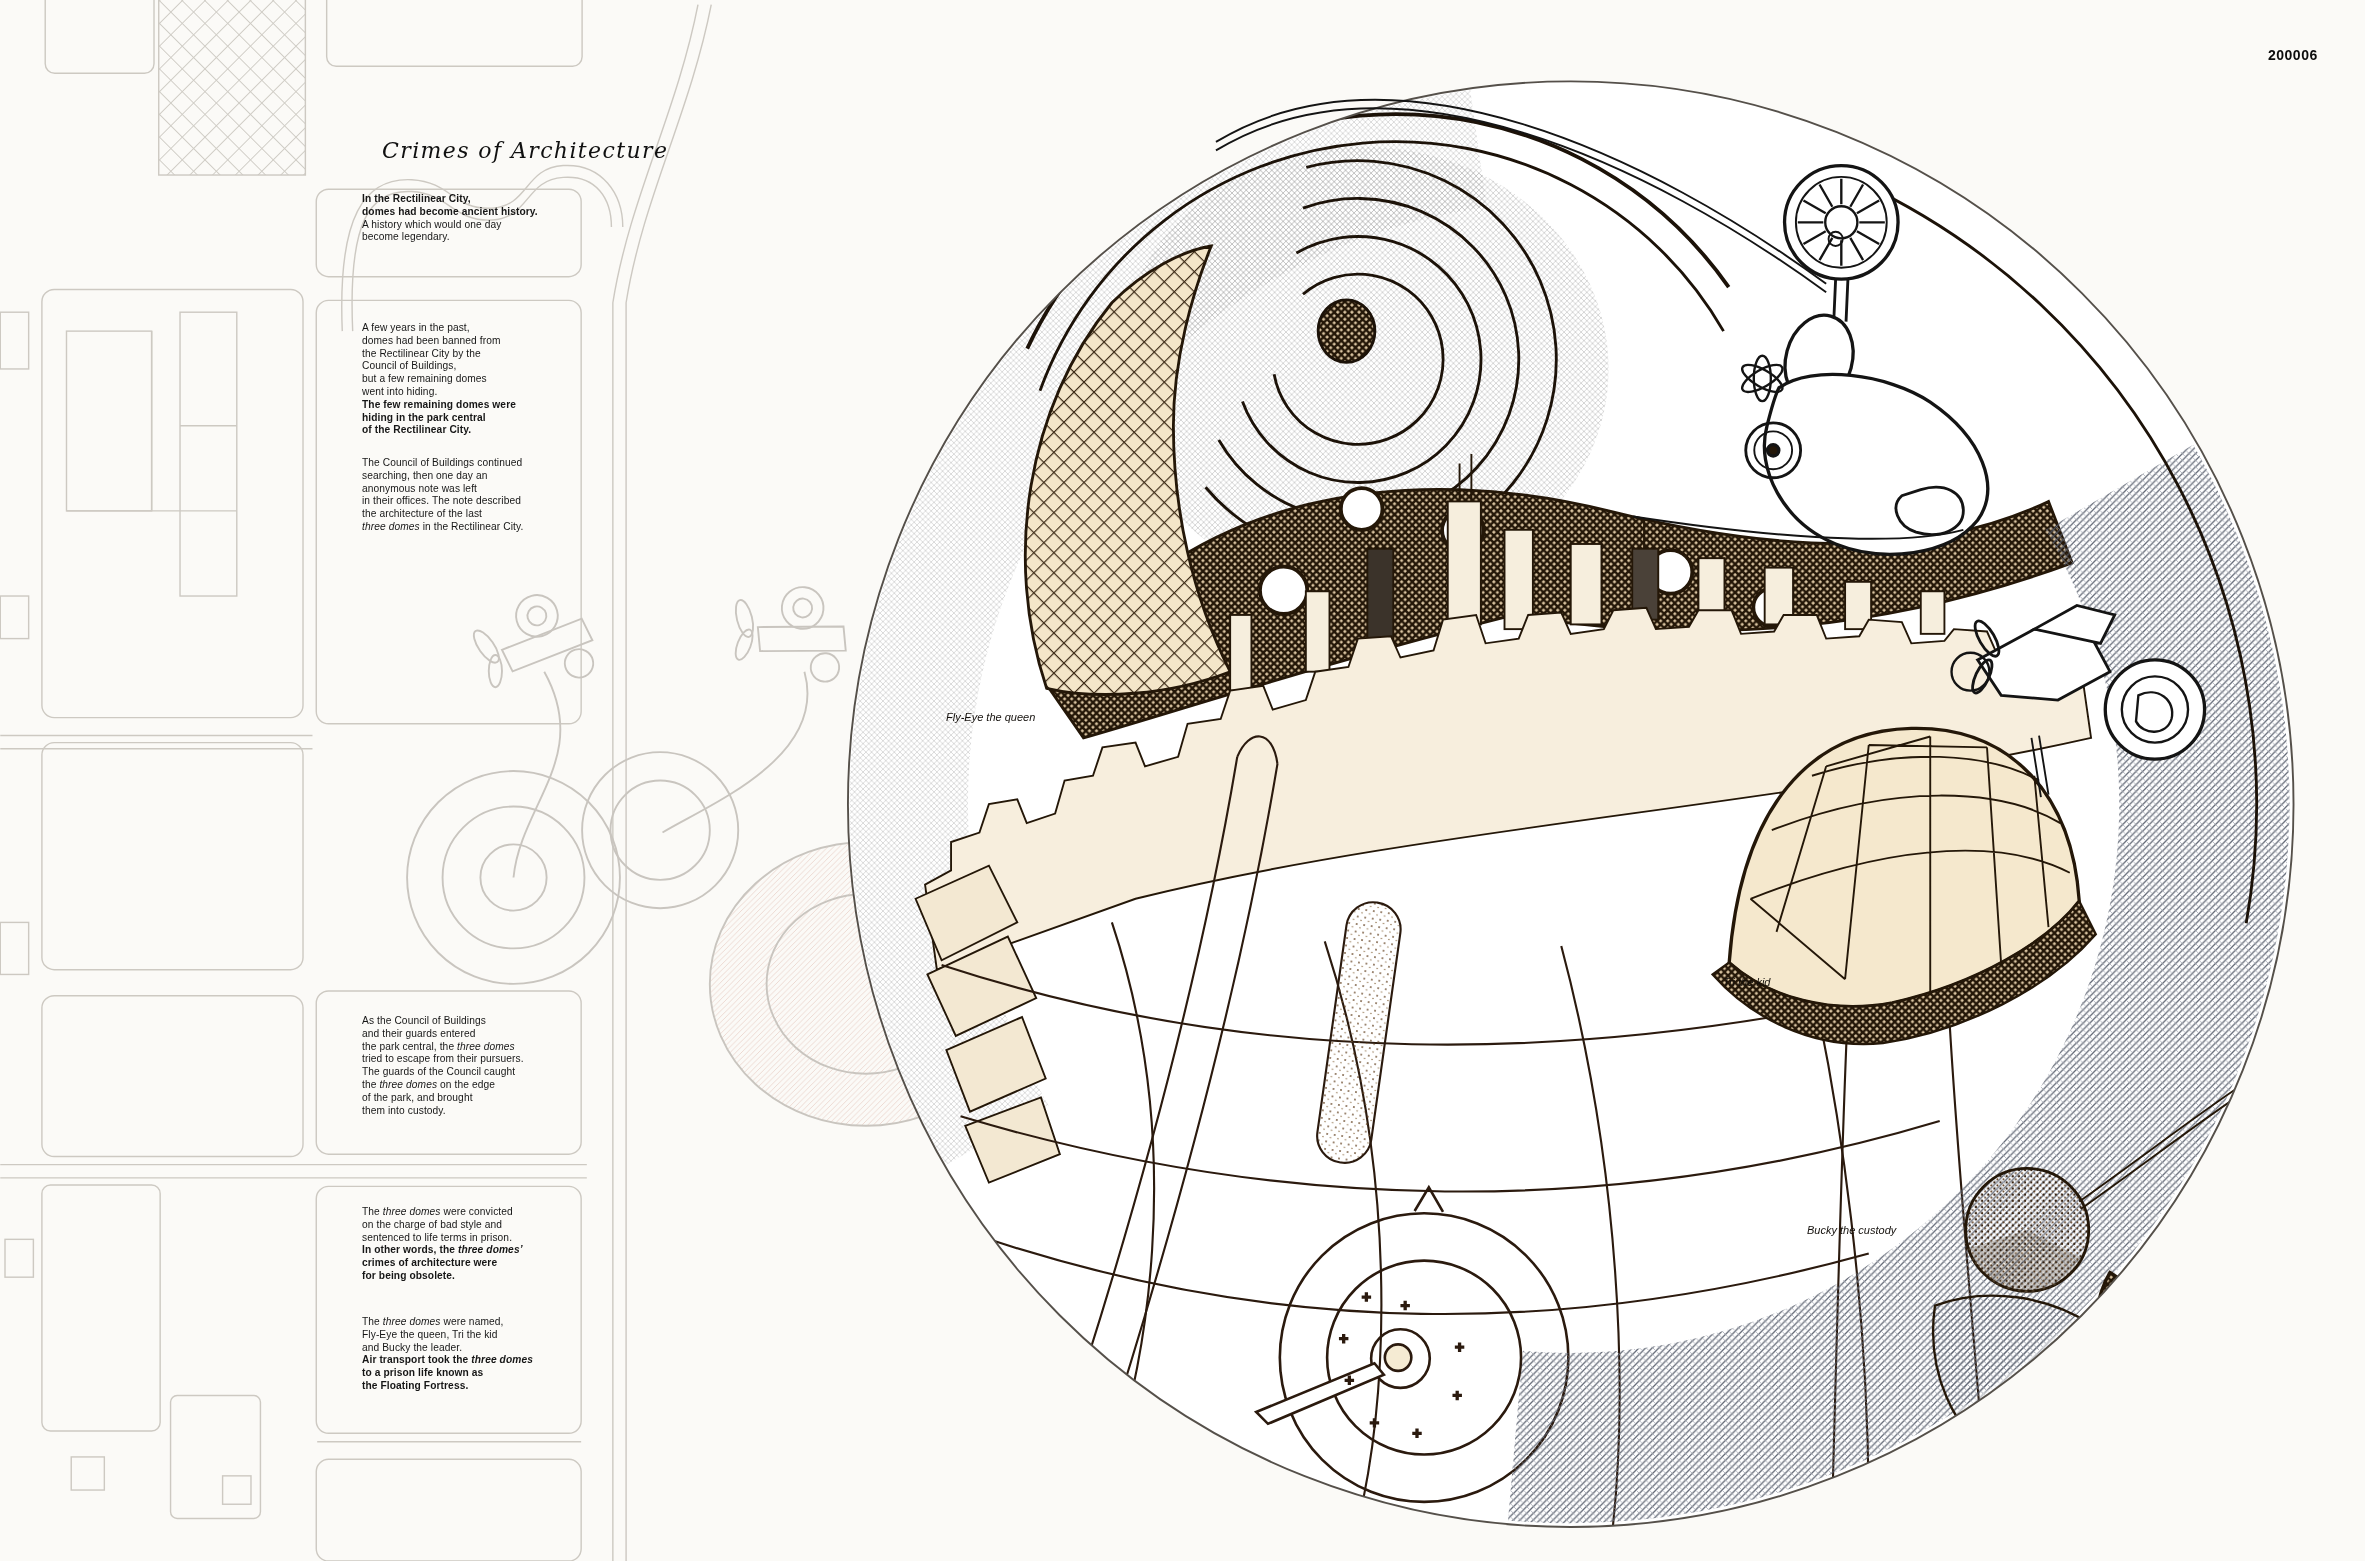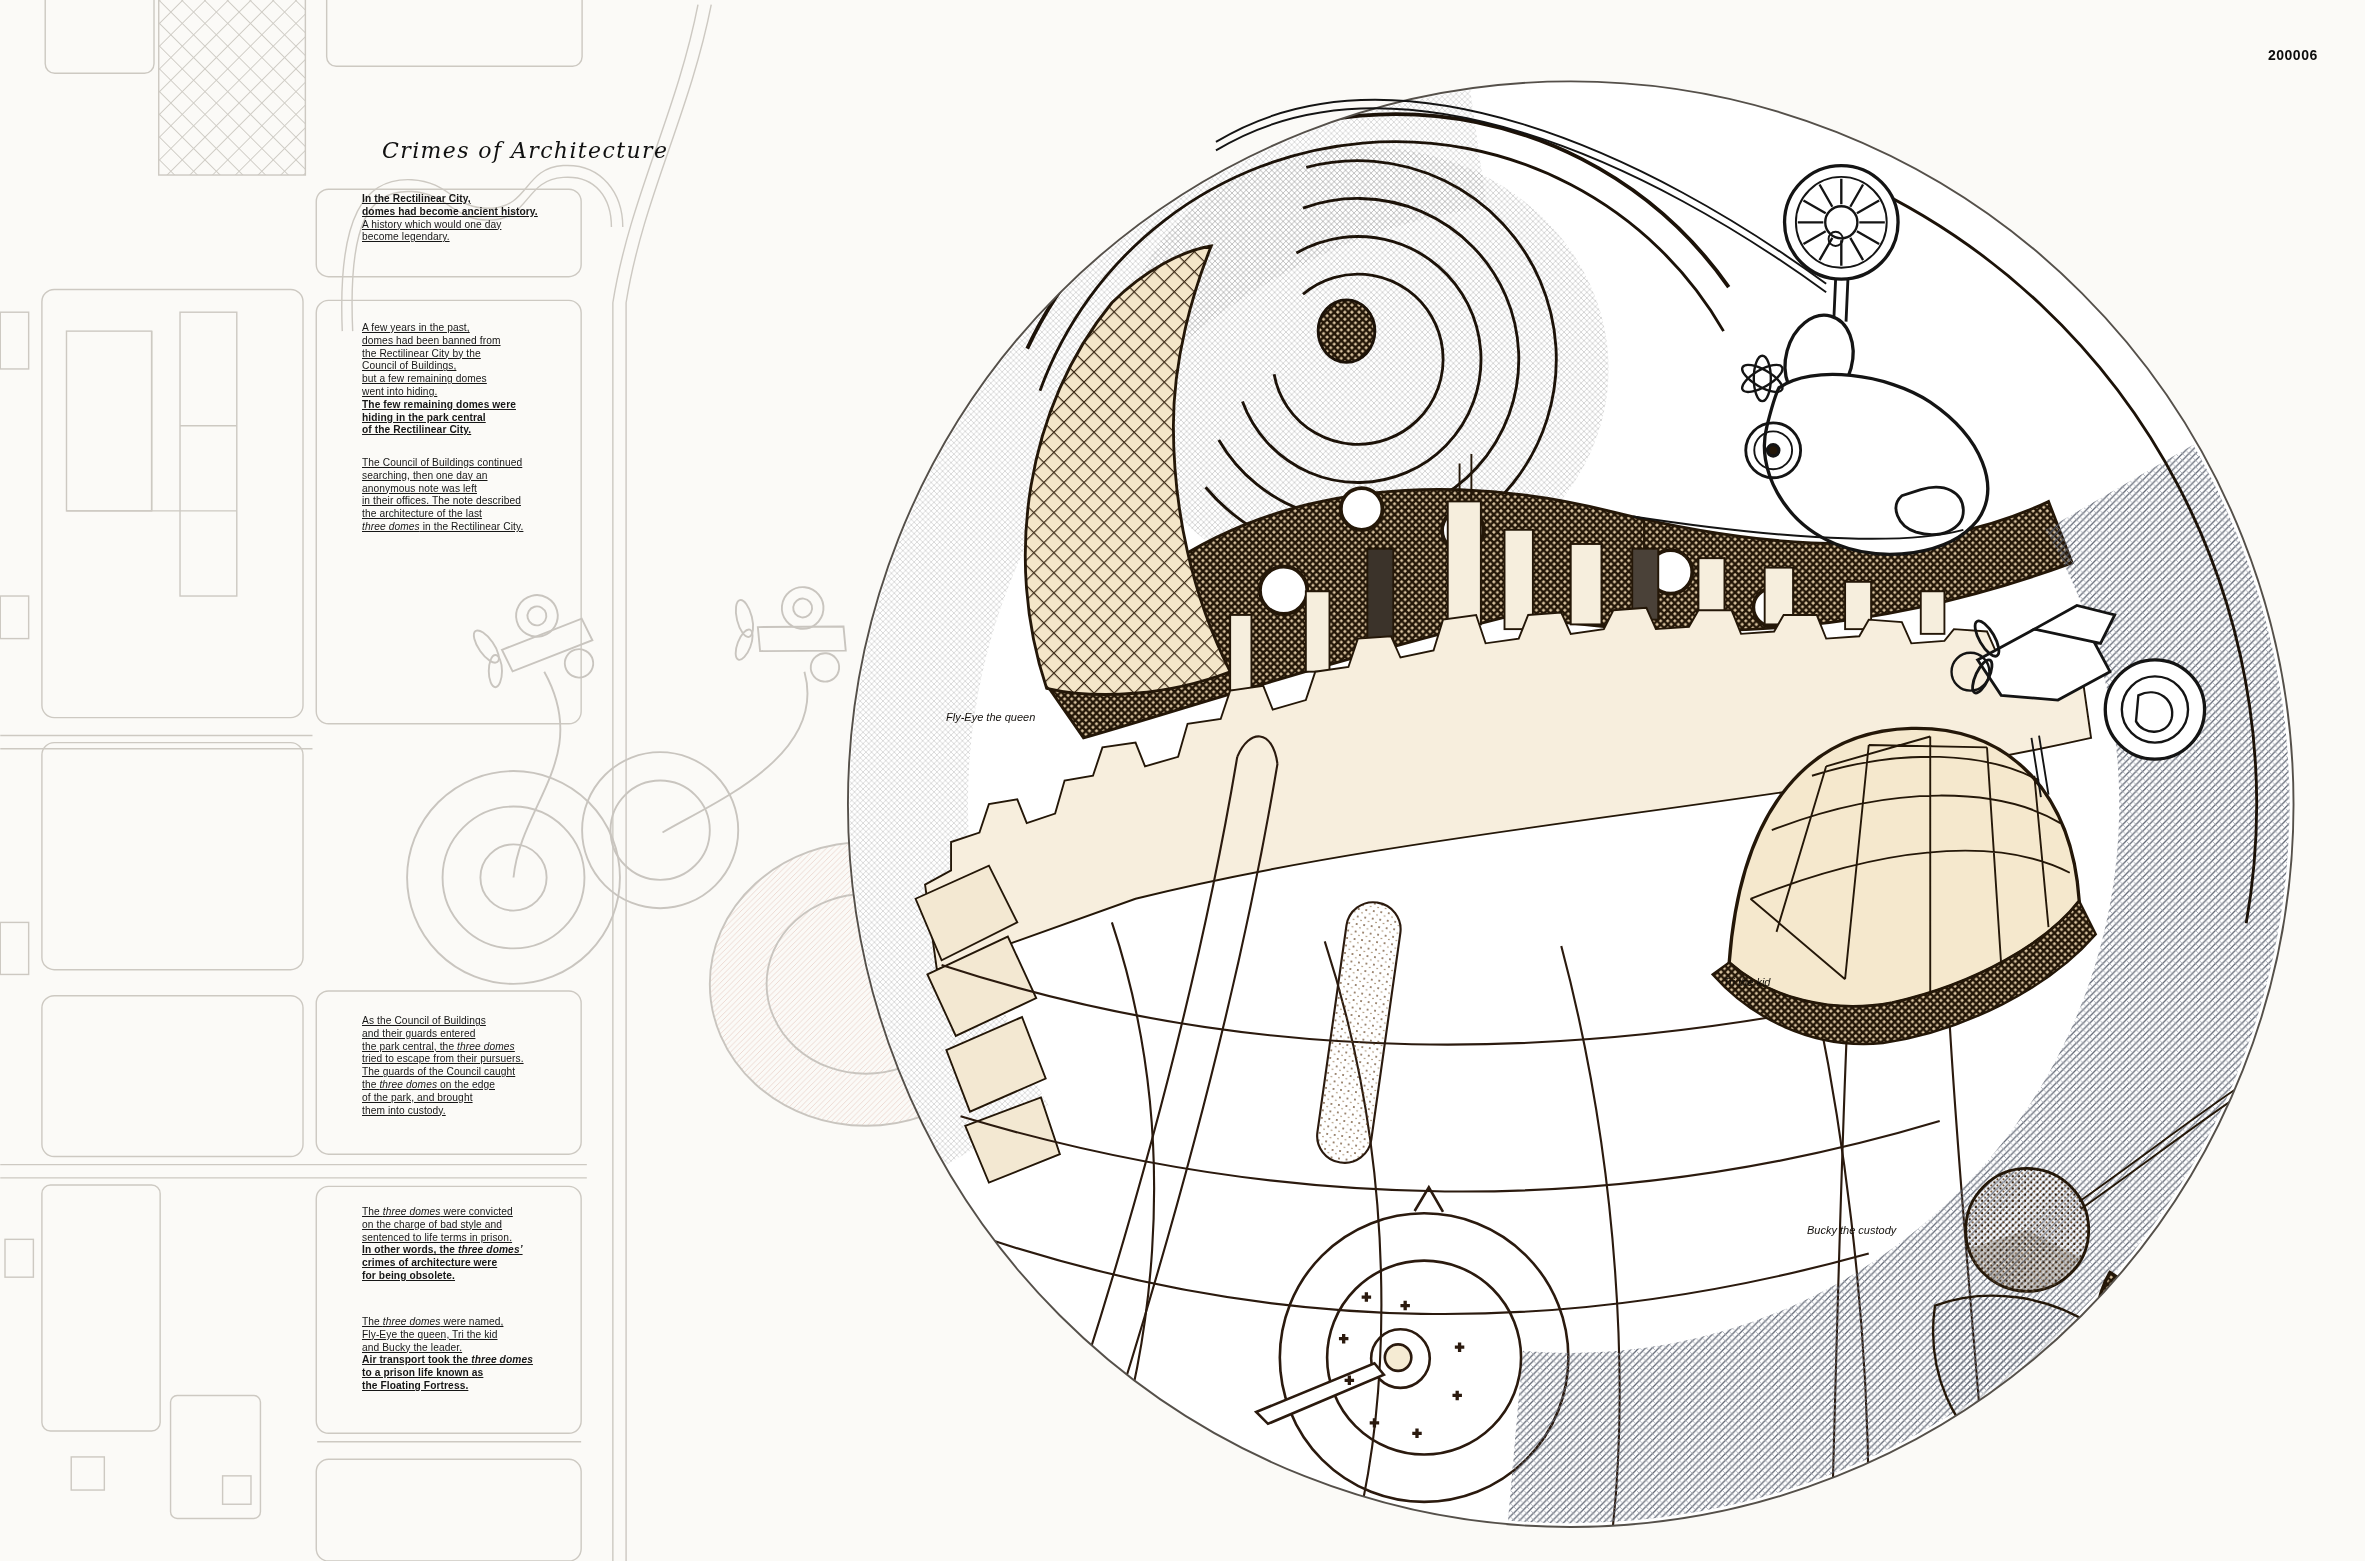--- a/index.html
+++ b/index.html
@@ -2,21 +2,21 @@
 <html style="font-size:7.6px"><head>
 <meta charset="utf-8">
 <style>
   html,body{margin:0;padding:0;background:#fbfaf7;}
   #page{position:relative;width:2413px;height:1561px;overflow:hidden;
         font-family:"Liberation Sans",sans-serif;color:#1c1c1c;background:#fbfaf7;}
   svg{position:absolute;left:0;top:0;}
   .title{position:absolute;left:358px;top:138px;font-family:"DejaVu Serif",serif;
          font-style:italic;font-size:22px;letter-spacing:1.4px;color:#101010;white-space:nowrap;margin-left:24px;}
   .story{position:absolute;left:362px;width:222px;font-size:10.2px;line-height:12.8px;
-         color:#161616;letter-spacing:0.1px;text-decoration:underline;}
+         color:#161616;letter-spacing:0.1px;}
   .story .b{font-weight:bold;}
   .story .i{font-style:italic;}
   .pageno{position:absolute;left:2268px;top:47px;font-size:14px;font-weight:bold;color:#0d0d0d;letter-spacing:0.5px;}
   .lbl{position:absolute;font-size:11px;font-style:italic;color:#14100c;white-space:nowrap;margin-top:46px;}
   #lbl-flyeye{left:946px;top:665px;}
   #lbl-tri{left:1723px;top:930px;}
   #lbl-bucky{left:1807px;top:1178px;}
 </style>
 </head>
 <body>

